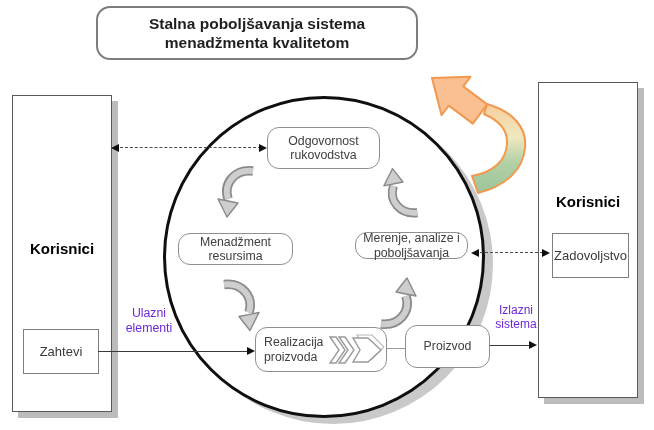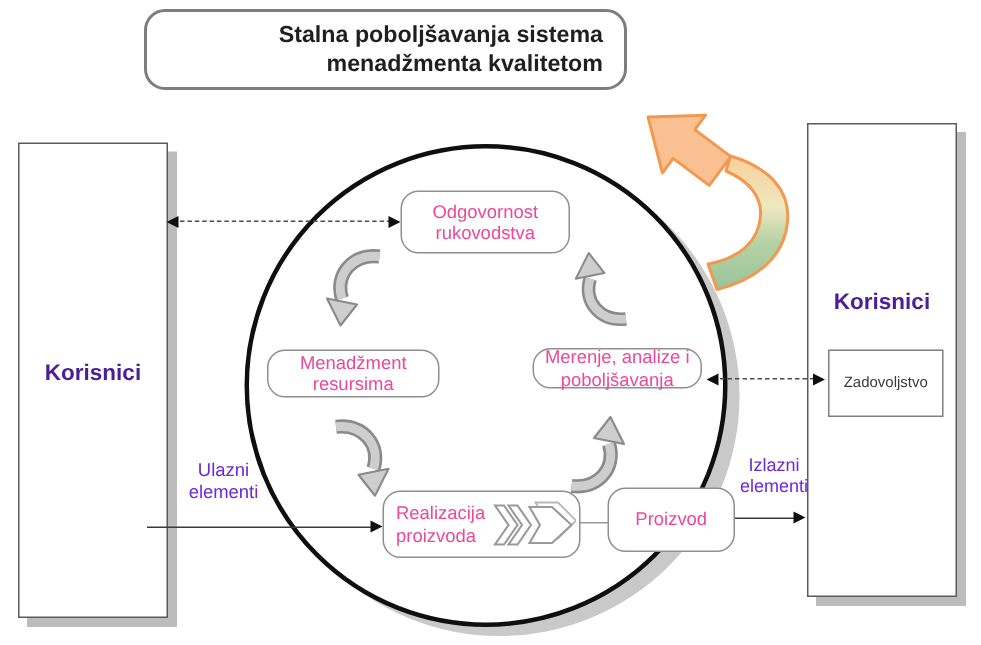--- a/index.html
+++ b/index.html
@@ -6,57 +6,57 @@
   .canvas{
     position:relative;width:654px;height:430px;background:#ffffff;overflow:hidden;
     font-family:"Liberation Sans", sans-serif;color:#1f1f1f;
   }
   .abs{position:absolute;}
 
   
   .title-box{
     left:96px;top:6px;width:322px;height:54px;box-sizing:border-box;
     border:2px solid #7d7d7d;border-radius:14px;background:#fff;
-    display:flex;align-items:center;justify-content:center;text-align:right;
+    display:flex;align-items:center;justify-content:center;text-align:center;
     font-weight:bold;font-size:15.5px;line-height:1.25;padding:0 14px;z-index:4;
   }
 
   
   .panel{
     box-sizing:border-box;background:#fff;border:1.6px solid #5a5a5a;
     box-shadow:6px 6px 0 #bcbcbc;z-index:2;
   }
   .panel-left{left:12px;top:95px;width:100px;height:317px;}
   .panel-right{left:538px;top:82px;width:100px;height:316px;}
   .panel-label{
     position:absolute;left:0;width:100%;text-align:center;
-    font-weight:bold;font-size:15px;color:#4c1d95;
+    font-weight:bold;font-size:15px;color:#000000;
   }
   .panel-left .panel-label{top:144px;}
   .panel-right .panel-label{top:110px;}
   .sub-box{
     position:absolute;box-sizing:border-box;border:1.2px solid #7f7f7f;background:#fff;
     display:flex;align-items:center;justify-content:center;
-    font-size:10px;color:#3a3a3a;text-align:center;
+    font-size:13px;color:#3a3a3a;text-align:center;
   }
   .sub-zahtevi{left:10px;top:233px;width:76px;height:45px;}
   .sub-zadovoljstvo{left:13px;top:150px;width:77px;height:45px;}
 
   
   .big-circle{
     left:163px;top:96px;width:322px;height:322px;border-radius:50%;
     box-sizing:border-box;border:3.5px solid #0f0f0f;background:#fff;
     box-shadow:9px 7px 0 -1px #c9c9c9;z-index:1;
   }
 
   
   .node{
     box-sizing:border-box;border:1.4px solid #8f8f8f;border-radius:12px;background:#fff;
     display:flex;align-items:center;justify-content:center;text-align:center;
-    font-size:12.3px;color:#ec4899;line-height:1.18;z-index:5;padding:2px;
+    font-size:12.3px;color:#404040;line-height:1.18;z-index:5;padding:2px;
   }
   .node-responsibility{left:267px;top:127px;width:113px;height:42px;}
   .node-resources{left:178px;top:233px;width:115px;height:32px;}
   .node-measurement{left:355px;top:232px;width:113px;height:27px;}
   .node-realization{left:255px;top:327px;width:132px;height:45px;justify-content:space-between;padding-left:8px;text-align:left;}
   .node-product{left:405px;top:325px;width:85px;height:43px;border-radius:12px;}
   .realization-text{width:64px;}
   .chevrons{flex:0 0 auto;margin-left:1px;}
 
   
@@ -79,20 +79,23 @@
 <body>
 
 <div class="canvas">
 
   <div class="abs title-box">
     <span>Stalna poboljšavanja sistema menadžmenta kvalitetom</span>
   </div>
 
   <div class="abs panel panel-left">
     <span class="panel-label">Korisnici</span>
+    <div class="sub-box sub-zahtevi">
+      <span>Zahtevi</span>
+    </div>
   </div>
 
   <div class="abs panel panel-right">
     <span class="panel-label">Korisnici</span>
     <div class="sub-box sub-zadovoljstvo">
       <span>Zadovoljstvo</span>
     </div>
   </div>
 
   <div class="abs big-circle"></div>
@@ -106,21 +109,21 @@
   <div class="abs ah ah-right" style="left:542px;top:248.5px;"></div>
 
   <div class="abs line" style="left:98px;top:351px;width:150px;"></div>
   <div class="abs ah ah-right" style="left:247px;top:347px;"></div>
   <div class="abs flow-label label-input">Ulazni elementi</div>
 
   <div class="abs line-gray" style="left:386px;top:348px;width:20px;"></div>
 
   <div class="abs line" style="left:490px;top:345px;width:40px;"></div>
   <div class="abs ah ah-right" style="left:529px;top:341px;"></div>
-  <div class="abs flow-label label-output">Izlazni elementi</div>
+  <div class="abs flow-label label-output">Izlazni sistema</div>
 
   <div class="abs node node-responsibility">
     <span>Odgovornost rukovodstva</span>
   </div>
   <div class="abs node node-resources">
     <span>Menadžment resursima</span>
   </div>
   <div class="abs node node-measurement">
     <span>Merenje, analize i poboljšavanja</span>
   </div>

